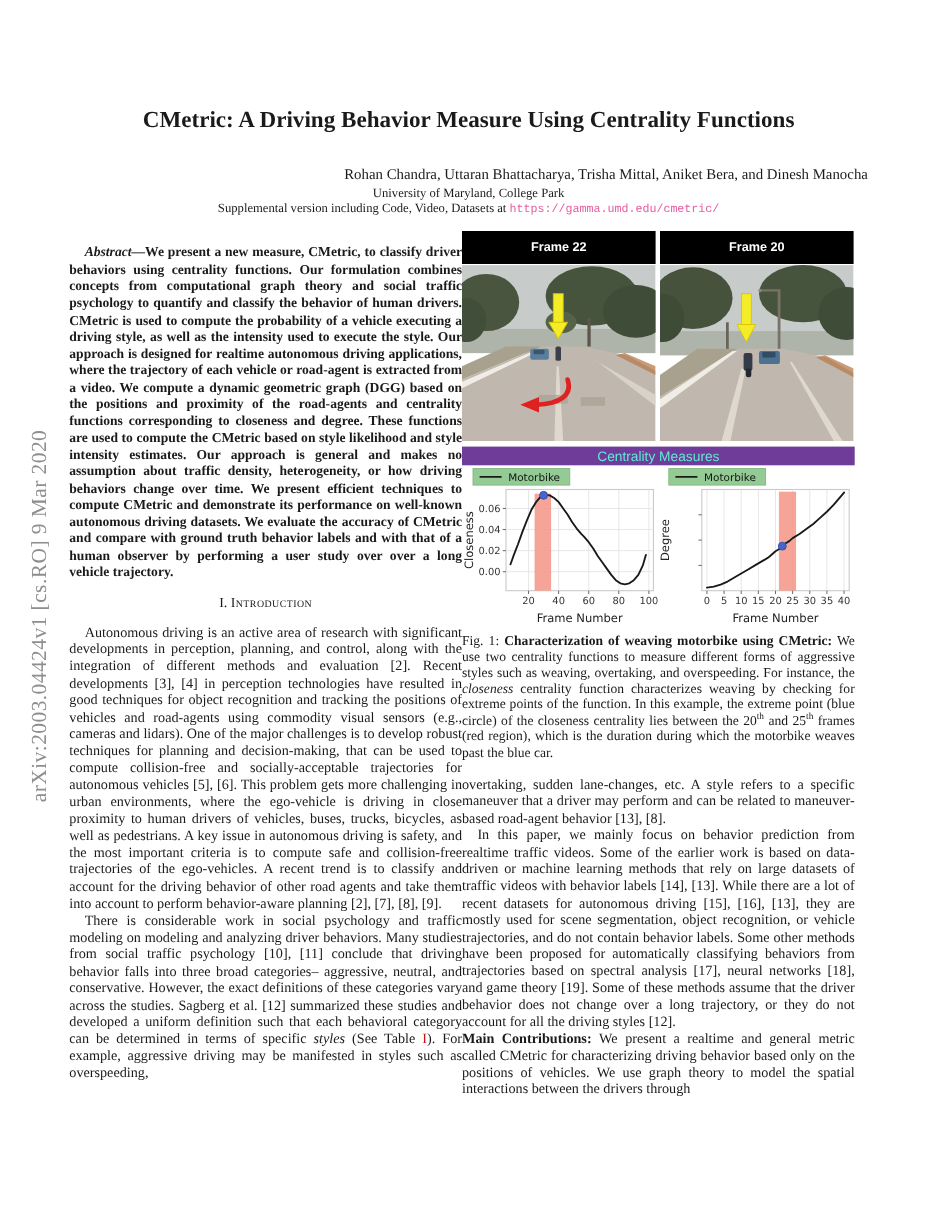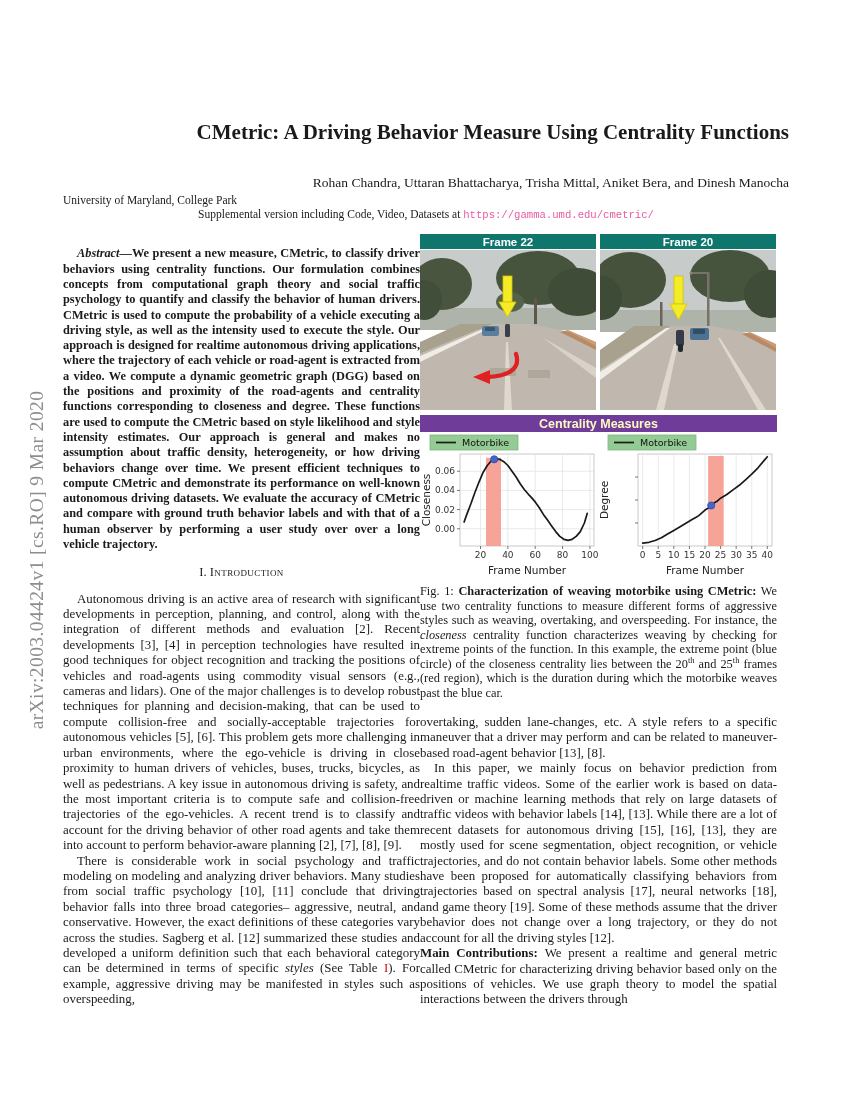--- a/index.html
+++ b/index.html
@@ -1,46 +1,46 @@
 <!DOCTYPE html>
 <html><head>
 <meta charset="utf-8">
 <style>
   html,body{margin:0;padding:0;background:#ffffff;}
   .page{position:relative;width:850px;height:1100px;background:#ffffff;overflow:hidden;
         font-family:"Liberation Serif",serif;color:#1a1a1a;}
   .arxiv-strip{position:absolute;left:37px;top:560px;transform:translate(-50%,-50%) rotate(-90deg);
         white-space:nowrap;color:#8e8e8e;font-size:19.5px;letter-spacing:.4px;}
   .content{position:absolute;left:63px;top:0;width:726px;}
-  .title{margin-top:120px;text-align:right;font-size:21px;font-weight:bold;}
+  .title{margin-top:96px;text-align:center;font-size:21px;font-weight:bold;}
   .authors{margin-top:30px;text-align:right;font-size:13.5px;}
-  .affil{margin-top:3px;text-align:left;font-size:11.5px;}
+  .affil{margin-top:3px;text-align:center;font-size:11.5px;}
   .suppl{margin-top:2px;text-align:center;font-size:11.5px;}
   .suppl .url{font-family:"Liberation Mono",monospace;font-size:10.6px;color:#e75ba1;text-decoration:none;}
   .columns{margin-top:13px;display:flex;}
   .col{width:357px;}
   .abstract{font-size:12.35px;font-weight:bold;line-height:15.3px;text-align:justify;text-indent:14px;}
   .abstract .abs-lead{font-style:italic;}
   .sec-head{margin-top:11px;margin-bottom:12px;text-align:center;font-size:12.6px;font-family:Liberation Serif, serif;}
   .sec-head .sc{font-variant:small-caps;letter-spacing:.4px;}
   .body-p{font-size:12.9px;line-height:15.4px;text-align:justify;margin:0;font-family:Liberation Serif, serif;}
   .indent{text-indent:14px;}
   .it{font-style:italic;}
   .bold{font-weight:bold;}
   .ref-red{color:#cc1111;}
   sup{font-size:8.5px;line-height:0;}
   
   .fig{width:357px;}
   .frames{display:flex;gap:4px;}
   .frame{width:176px;}
-  .frame-head{height:15px;background:#0f766e;color:#ffffff;font-family:"Liberation Sans",sans-serif;
+  .frame-head{height:30px;background:#000000;color:#ffffff;font-family:"Liberation Sans",sans-serif;
         font-weight:bold;font-size:11.5px;display:flex;align-items:center;justify-content:center;}
   .frame-photo{display:block;width:176px;height:160px;margin-top:1px;}
-  .banner{margin-top:5px;height:17px;background:#6f3d99;color:#fef9c3;font-family:"Liberation Sans",sans-serif;
-        font-weight:bold;font-size:12.5px;display:flex;align-items:center;justify-content:center;}
+  .banner{margin-top:5px;height:17px;background:#6f3d99;color:#5eead4;font-family:"Liberation Sans",sans-serif;
+        font-weight:normal;font-size:12.5px;display:flex;align-items:center;justify-content:center;}
   .charts{margin-top:2px;display:flex;}
   .chart-svg{display:block;width:178px;height:143px;font-family:"DejaVu Sans",sans-serif;}
   .caption{margin-top:7px;font-size:12.35px;line-height:14.5px;text-align:justify;}
   .col2-p1{margin-top:15px;}
   .spacer-p{margin-top:0;}
 </style>
 </head>
 <body>
 
 <div class="page">

